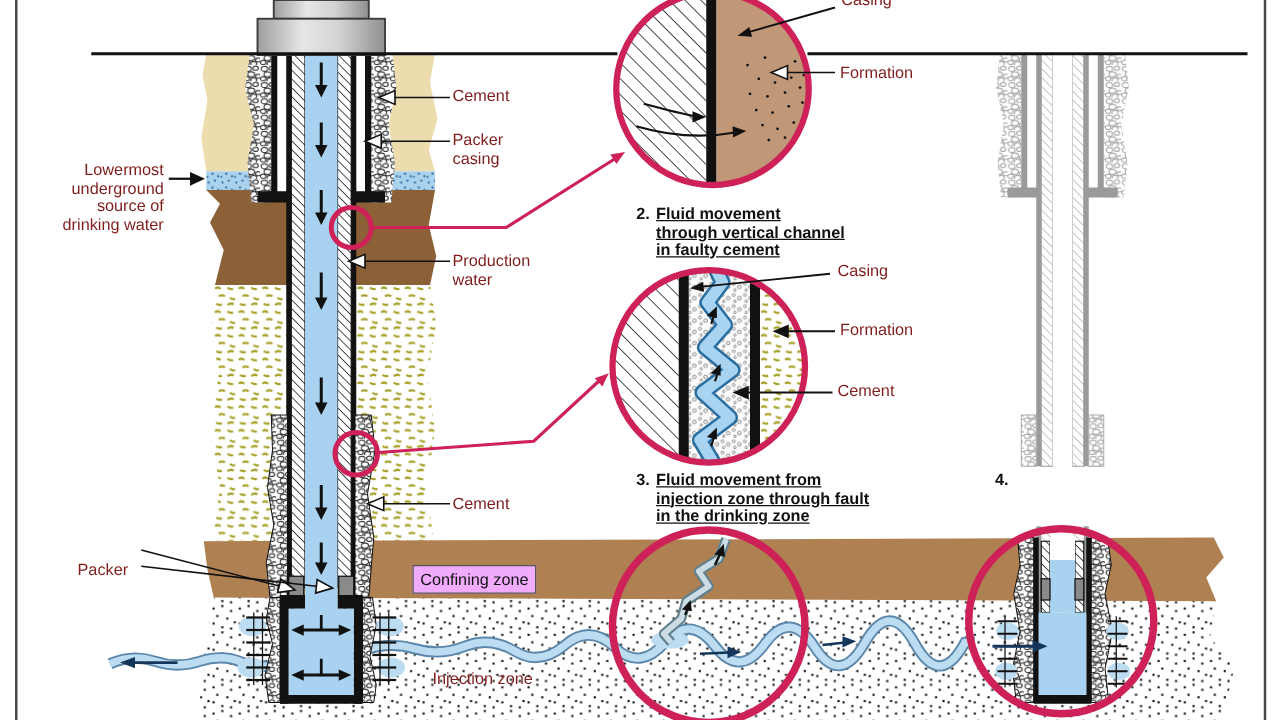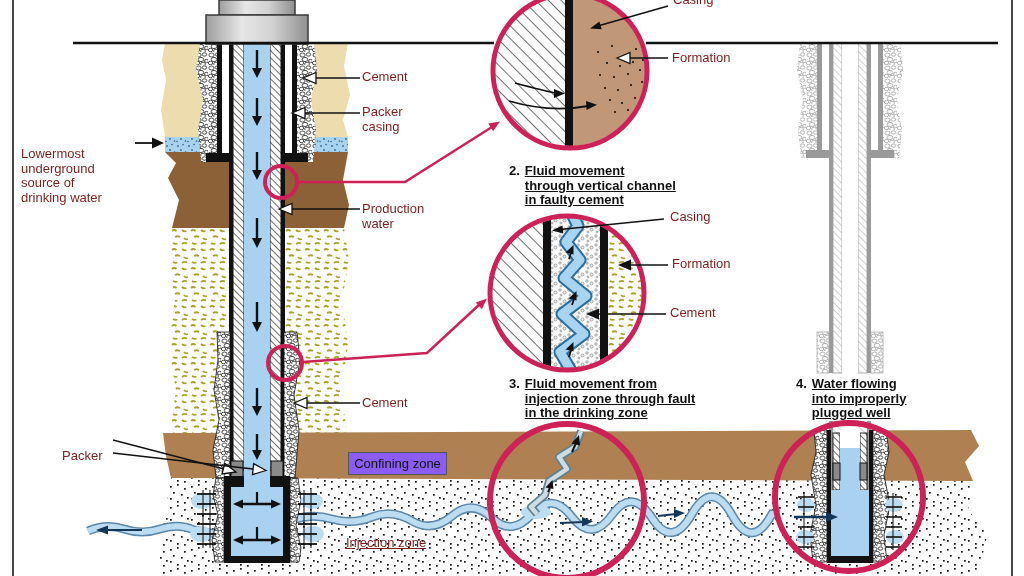--- a/index.html
+++ b/index.html
@@ -1,24 +1,24 @@
 <!DOCTYPE html>
 <html><head>
 <meta charset="utf-8">
 <style>
   html,body{margin:0;padding:0;background:#e9e9e9;}
   #stage{position:relative;width:1024px;height:576px;background:#ffffff;overflow:hidden;
          font-family:"Liberation Sans",sans-serif;color:#111;}
   #stage svg{position:absolute;left:0;top:0;}
   .lbl{position:absolute;font-size:13px;line-height:14.5px;white-space:pre-line;color:#7f1d1d;}
-  .lbl.right{text-align:left;margin-top:18px;}
+  .lbl.right{text-align:right;}
   .cap{position:absolute;display:flex;gap:5px;font-size:13px;line-height:14.5px;font-weight:700;}
   .cap .num{flex:0 0 auto;}
   .cap .body{white-space:pre-line;text-decoration:underline;}
-  .zonebox{position:absolute;left:348px;top:452px;width:97px;height:21px;background:#8b5cf6;
+  .zonebox{position:absolute;left:330px;top:452px;width:97px;height:21px;background:#f0abfc;
            border:1px solid #555;display:flex;align-items:center;justify-content:center;
            font-size:13px;}
   .edge{position:absolute;top:0;width:2px;height:576px;background:#474747;}
 </style>
 </head>
 <body>
 
 <div id="stage">
 
 <svg width="1024" height="576" viewBox="0 0 1024 576">
@@ -429,21 +429,21 @@
 underground
 source of
 drinking water</div>
   <div class="lbl" style="left:362px;top:202px;">Production
 water</div>
   <div class="lbl" style="left:362px;top:396px;">Cement</div>
   <div class="lbl" style="left:62px;top:434px;margin-top:15px;">Packer</div>
   <div class="zonebox">
       <span>Confining zone</span>
     </div>
-  <div class="lbl" style="left:346px;top:536px;text-decoration:underline;">Injection zone</div>
+  <div class="lbl" style="left:346px;top:536px;">Injection zone</div>
 
   <div class="lbl" style="left:673px;top:-7px;">Casing</div>
   <div class="lbl" style="left:672px;top:51px;">Formation</div>
 
   <div class="cap" style="left:509px;top:164px;">
     <span class="num">2.</span>
     <span class="body">Fluid movement
 through vertical channel
 in faulty cement</span>
   </div>
@@ -452,17 +452,14 @@
   <div class="lbl" style="left:670px;top:306px;">Cement</div>
 
   <div class="cap" style="left:509px;top:377px;">
     <span class="num">3.</span>
     <span class="body">Fluid movement from
 injection zone through fault
 in the drinking zone</span>
   </div>
   <div class="cap" style="left:796px;top:377px;">
     <span class="num">4.</span>
-    <span class="body">Water flowing
-into improperly
-plugged well</span>
   </div>
 </div>
 
 </body></html>

